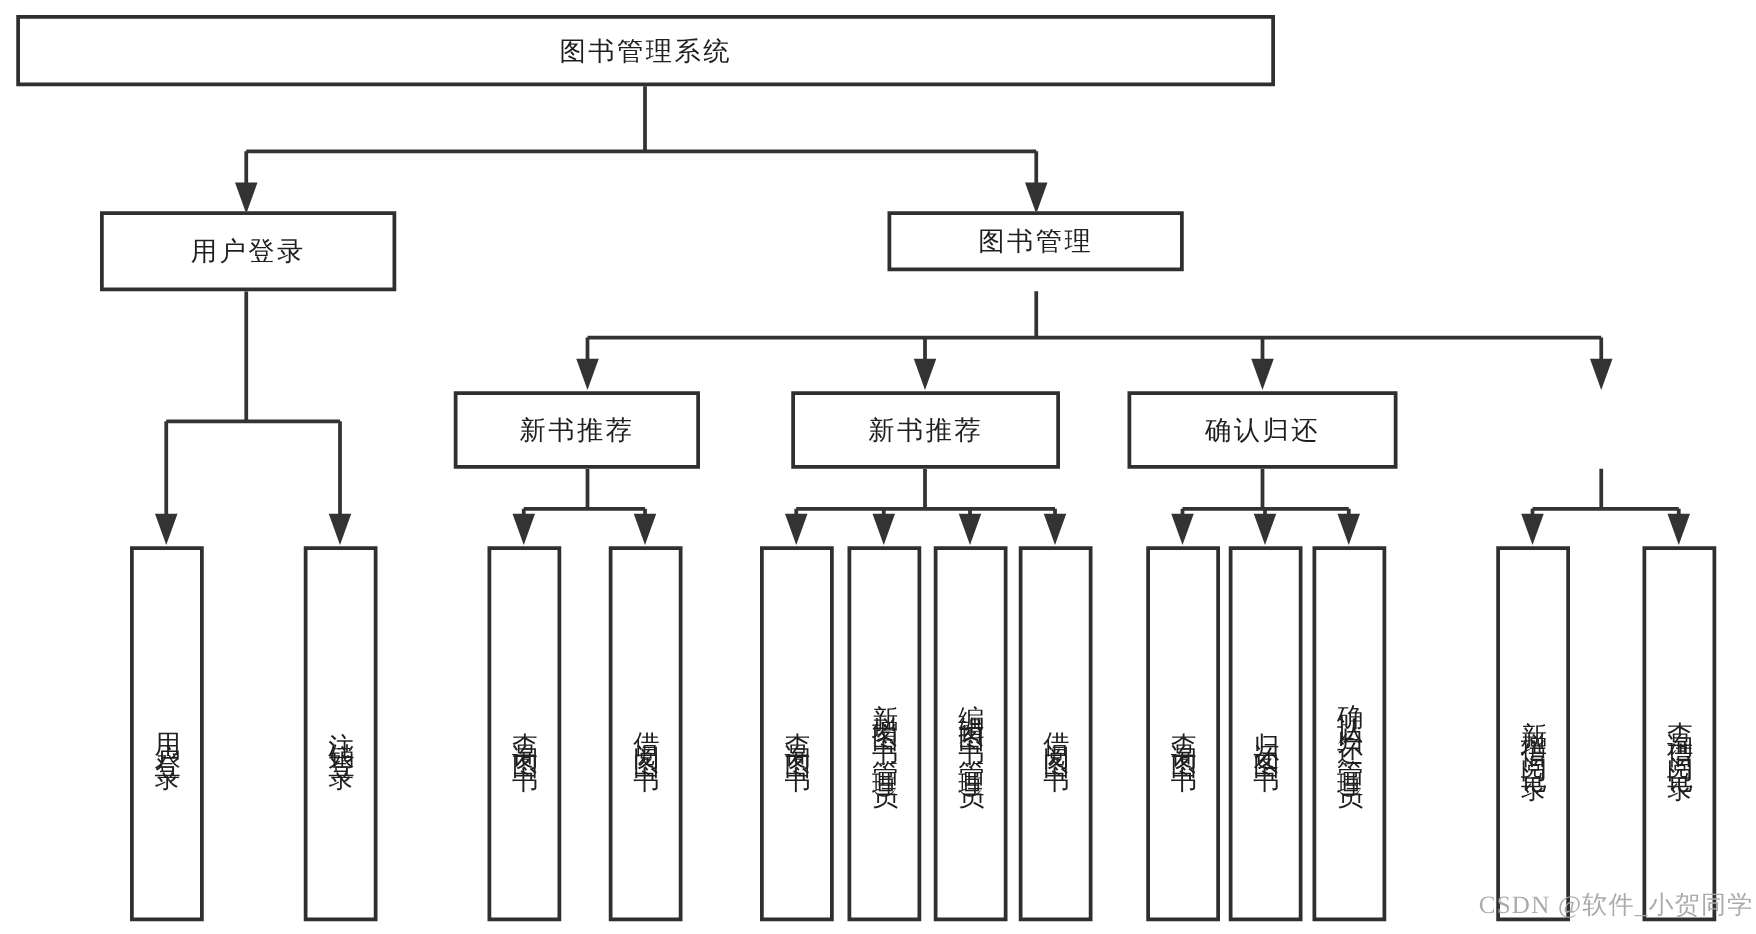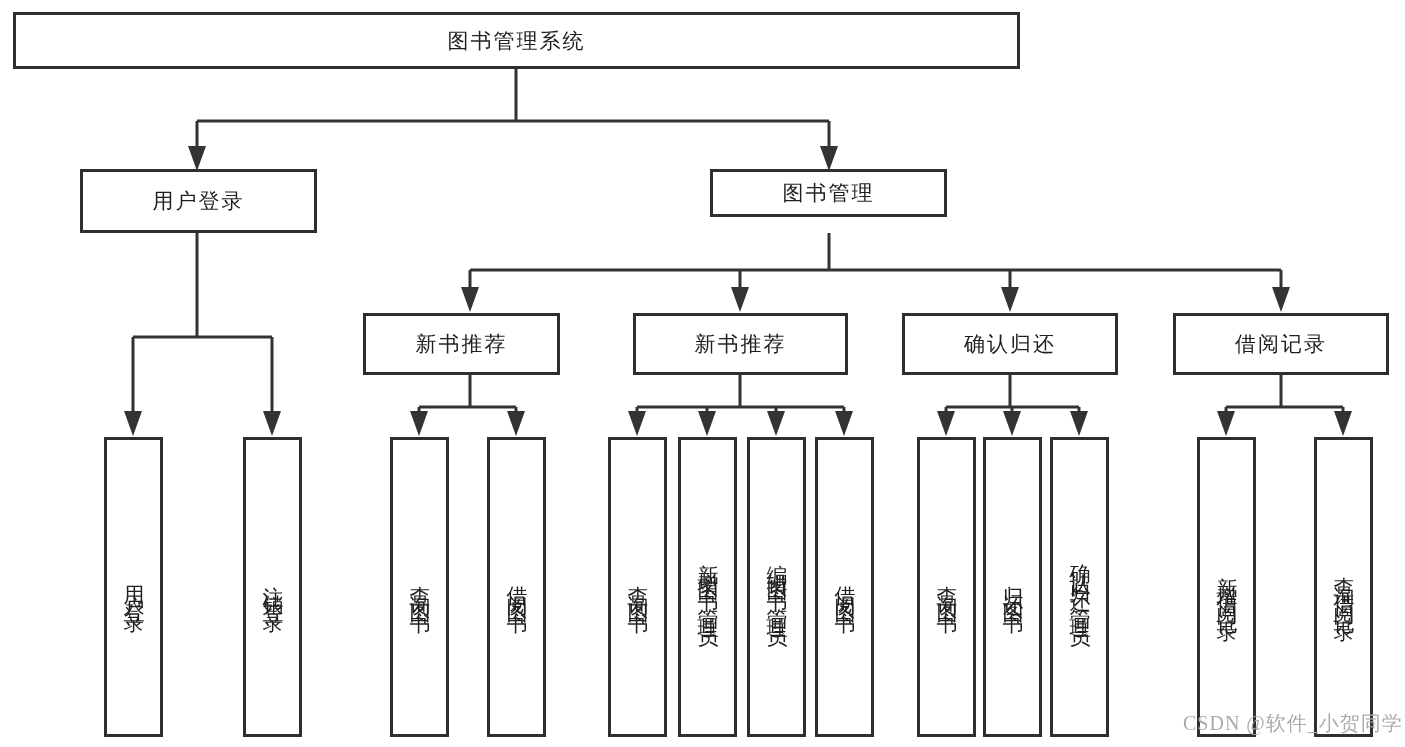--- a/index.html
+++ b/index.html
@@ -84,21 +84,20 @@
   </svg>
 
   <div class="hbox" style="left:13px;top:12px;width:1007px;height:57px">图书管理系统</div>
 
   <div class="hbox" style="left:80px;top:169px;width:237px;height:64px">用户登录</div>
   <div class="hbox" style="left:710px;top:169px;width:237px;height:48px">图书管理</div>
 
   <div class="hbox" style="left:363px;top:313px;width:197px;height:62px">新书推荐</div>
   <div class="hbox" style="left:633px;top:313px;width:215px;height:62px">新书推荐</div>
   <div class="hbox" style="left:902px;top:313px;width:216px;height:62px">确认归还</div>
-  <div class="hbox" style="left:1173px;top:313px;width:216px;height:62px">借阅记录</div>
 
   <div class="vbox" style="left:104px">
     <span>用户登录</span>
   </div>
   <div class="vbox" style="left:243px">
     <span>注销登录</span>
   </div>
 
   <div class="vbox" style="left:390px">
     <span>查询图书</span>

